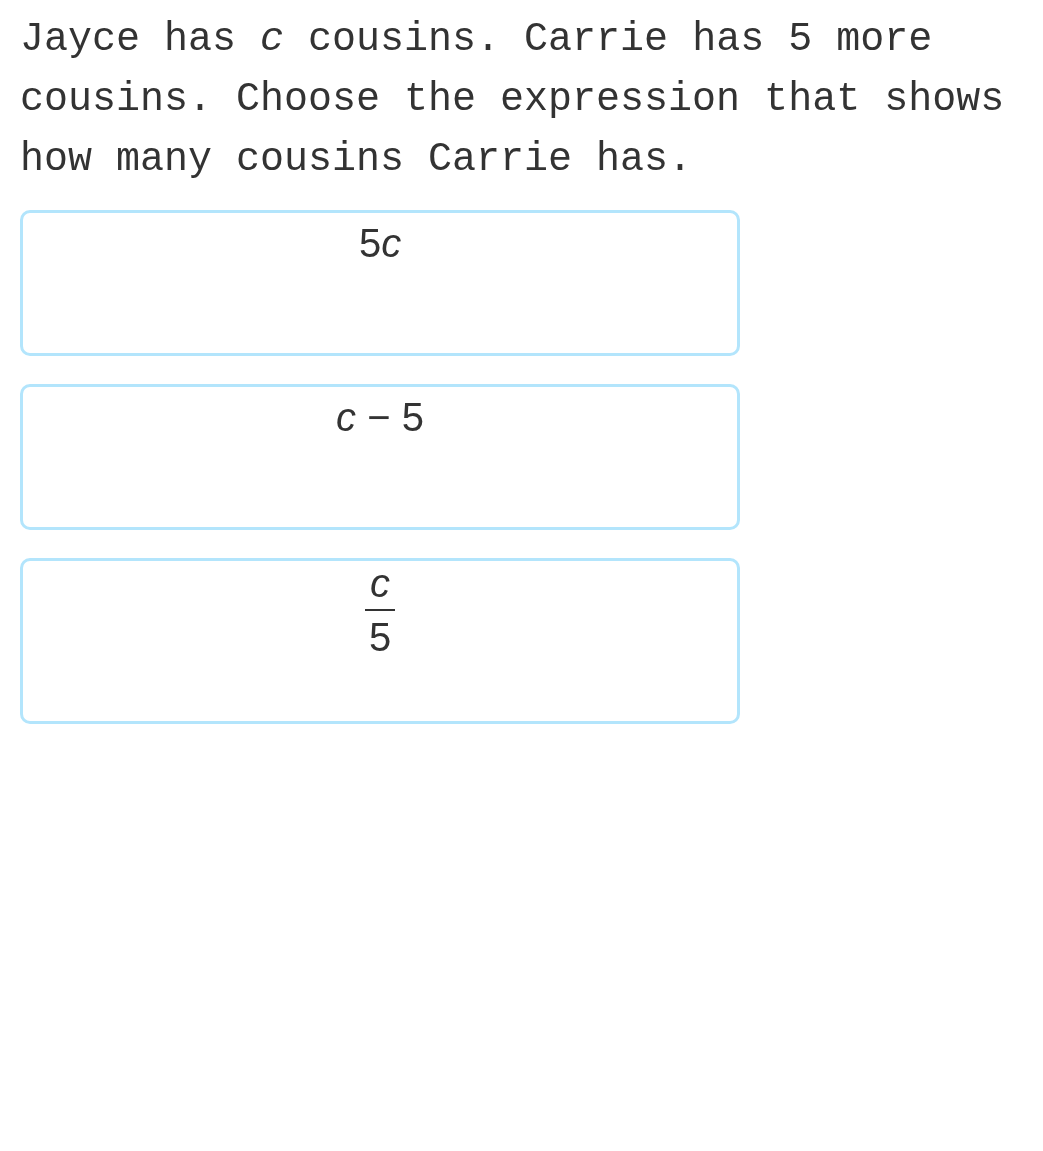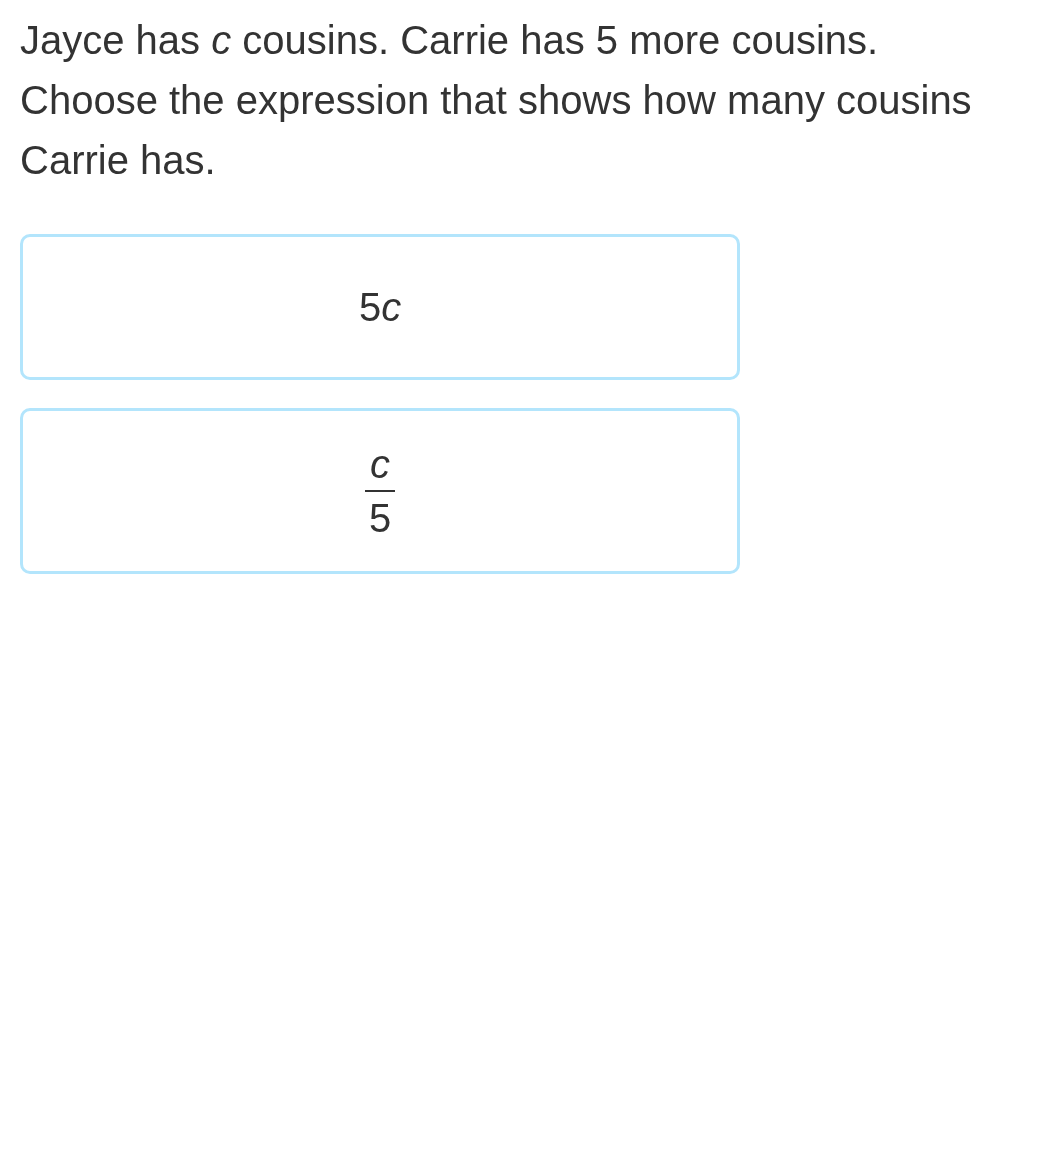--- a/index.html
+++ b/index.html
@@ -5,37 +5,37 @@
   body {
     margin: 0;
     padding: 10px 20px 20px 20px;
     font-family: Verdana, Geneva, sans-serif;
     font-size: 40px;
     color: #333;
     width: 1003px;
     line-height: 1.5;
   }
   .question {
-    margin-bottom: 44px;
+    margin-bottom: 20px;
+    font-family: Liberation Mono, monospace;
   }
   .question .var {
     font-style: italic;
   }
   .options {
     display: flex;
     flex-direction: column;
     gap: 28px;
     width: 720px;
   }
   .option {
     border: 3px solid #b3e5fc;
     border-radius: 10px;
     height: 140px;
     display: flex;
-    align-items: center;
     justify-content: center;
     font-size: 40px;
     cursor: pointer;
     background: #fff;
   }
   .option.tall {
     height: 160px;
   }
   .expr .var {
     font-style: italic;
@@ -67,20 +67,25 @@
 </div>
 
 <div class="options">
 
   <div class="option">
     <span class="expr">
       <span>5</span><span class="var">c</span>
     </span>
   </div>
 
+  <div class="option">
+    <span class="expr">
+      <span class="var">c</span><span> − 5</span>
+    </span>
+  </div>
 
   <div class="option tall">
     <span class="fraction">
       <span class="num">c</span>
       <span class="bar"></span>
       <span class="den">5</span>
     </span>
   </div>
 
 

